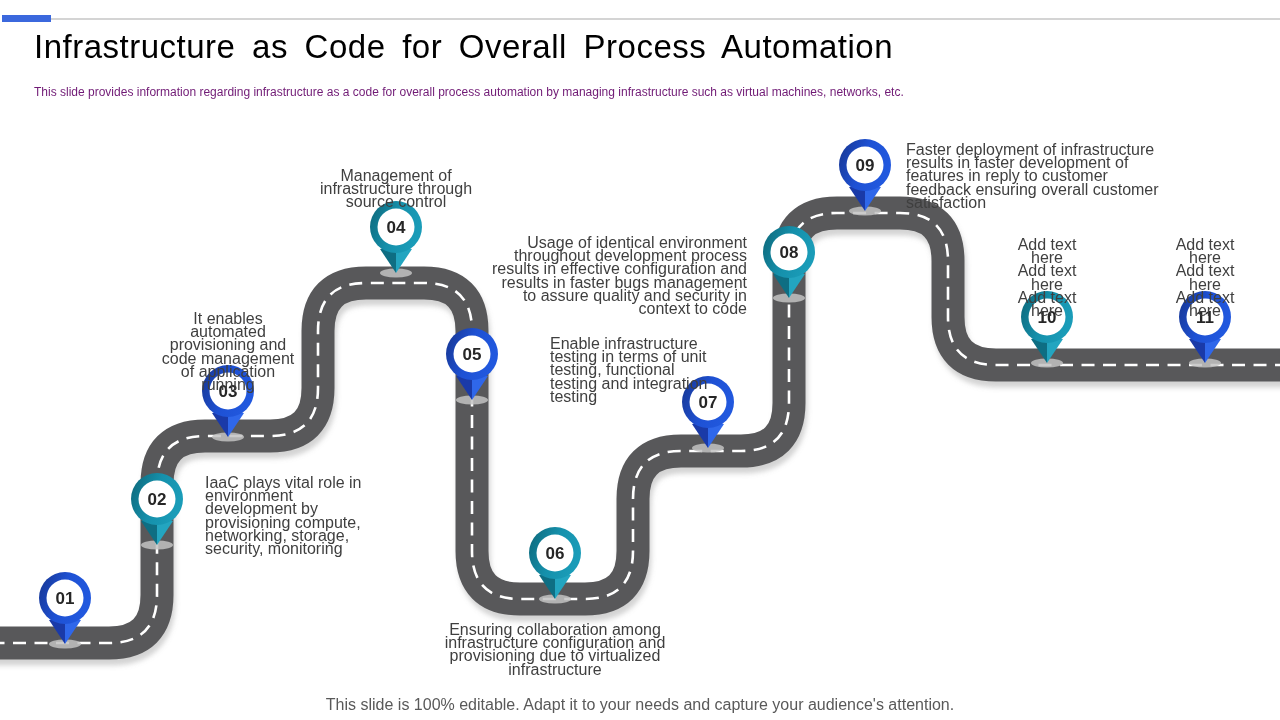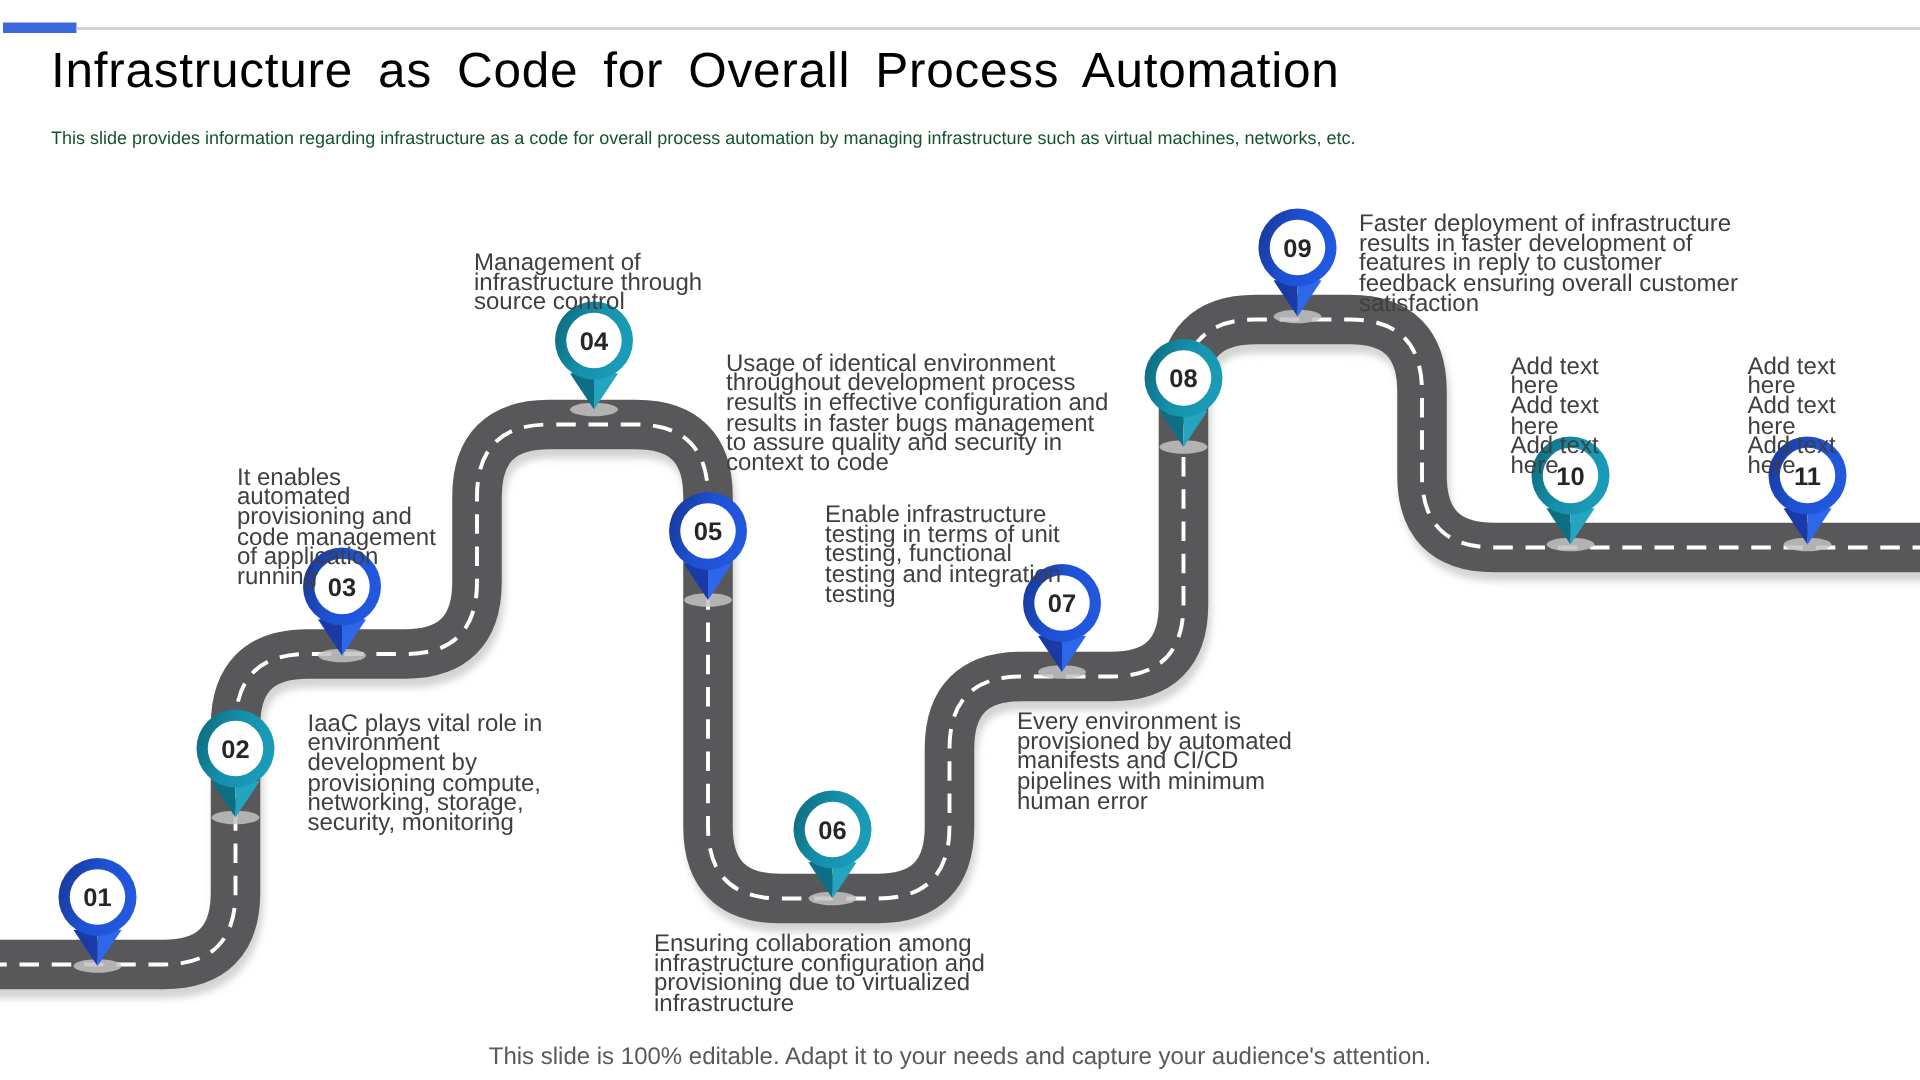--- a/index.html
+++ b/index.html
@@ -11,32 +11,32 @@
   .accent-bar { position: absolute; left: 2px; top: 15px; width: 49px; height: 7px; background: #3b68dd; }
   .header-rule { position: absolute; left: 51px; top: 18px; right: 0; height: 1.5px; background: #d4d4d4; }
 
   .title {
     position: absolute; left: 34px; top: 28px; width: 1100px;
     font-size: 33px; font-weight: 400; color: #000000;
     letter-spacing: 0.5px; word-spacing: 7px; white-space: nowrap;
   }
   .subtitle {
     position: absolute; left: 34px; top: 85px; width: 1200px;
-    font-size: 12px; color: #14532d;
+    font-size: 12px; color: #701a75;
   }
 
   .canvas { position: absolute; left: 0; top: 0; width: 1280px; height: 720px; }
 
   .note {
     position: absolute; font-size: 16px; line-height: 13.2px;
     color: #3f3f3f; white-space: pre-line;
   }
-  .ta-c { text-align: left; }
+  .ta-c { text-align: center; }
   .ta-l { text-align: left; }
-  .ta-r { }
+  .ta-r { text-align: right; }
 
   .footer {
     position: absolute; left: 0; right: 0; top: 696px; text-align: center;
     font-size: 16px; color: #595959;
   }
 
   
   .pin .ground { fill: #c2c2c2; opacity: 0.85; }
   .pin .hole  { fill: #ffffff; }
   .pin .num   { font-family: "Liberation Sans", sans-serif; font-size: 17px; font-weight: bold; fill: #262626; text-anchor: middle; }
@@ -169,21 +169,20 @@
         <circle class="hole" cx="0" cy="-46" r="18.5"></circle>
       <text class="num" x="0" y="-40">11</text>
     </g>
   </svg>
 
   <div class="note ta-l" style="left:205px; top:476px; width:160px;">IaaC plays vital role in environment development by provisioning compute, networking, storage, security, monitoring</div>
   <div class="note ta-c" style="left:158px; top:312px; width:140px;">It enables automated provisioning and code management of application running</div>
   <div class="note ta-c" style="left:316px; top:169px; width:160px;">Management of infrastructure through source control</div>
   <div class="note ta-l" style="left:518px; top:337px; width:172px;margin-left:32px;">Enable infrastructure testing in terms of unit testing, functional testing and integration testing</div>
   <div class="note ta-c" style="left:436px; top:623px; width:238px;">Ensuring collaboration among infrastructure configuration and provisioning due to virtualized infrastructure</div>
-  <div class="note ta-l" style="left:678px; top:475px; width:215px;">Every environment is provisioned by automated manifests and CI/CD pipelines with minimum human error</div>
   <div class="note ta-r" style="left:484px; top:236px; width:263px;">Usage of identical environment throughout development process results in effective configuration and results in faster bugs management to assure quality and security in context to code</div>
   <div class="note ta-l" style="left:906px; top:143px; width:256px;">Faster deployment of infrastructure results in faster development of features in reply to customer feedback ensuring overall customer satisfaction</div>
   <div class="note ta-c" style="left:1007px;top:238px; width:80px;">Add text here
 Add text here
 Add text here</div>
   <div class="note ta-c" style="left:1165px;top:238px; width:80px;">Add text here
 Add text here
 Add text here</div>
 
   <div class="footer">This slide is 100% editable. Adapt it to your needs and capture your audience's attention.</div>

